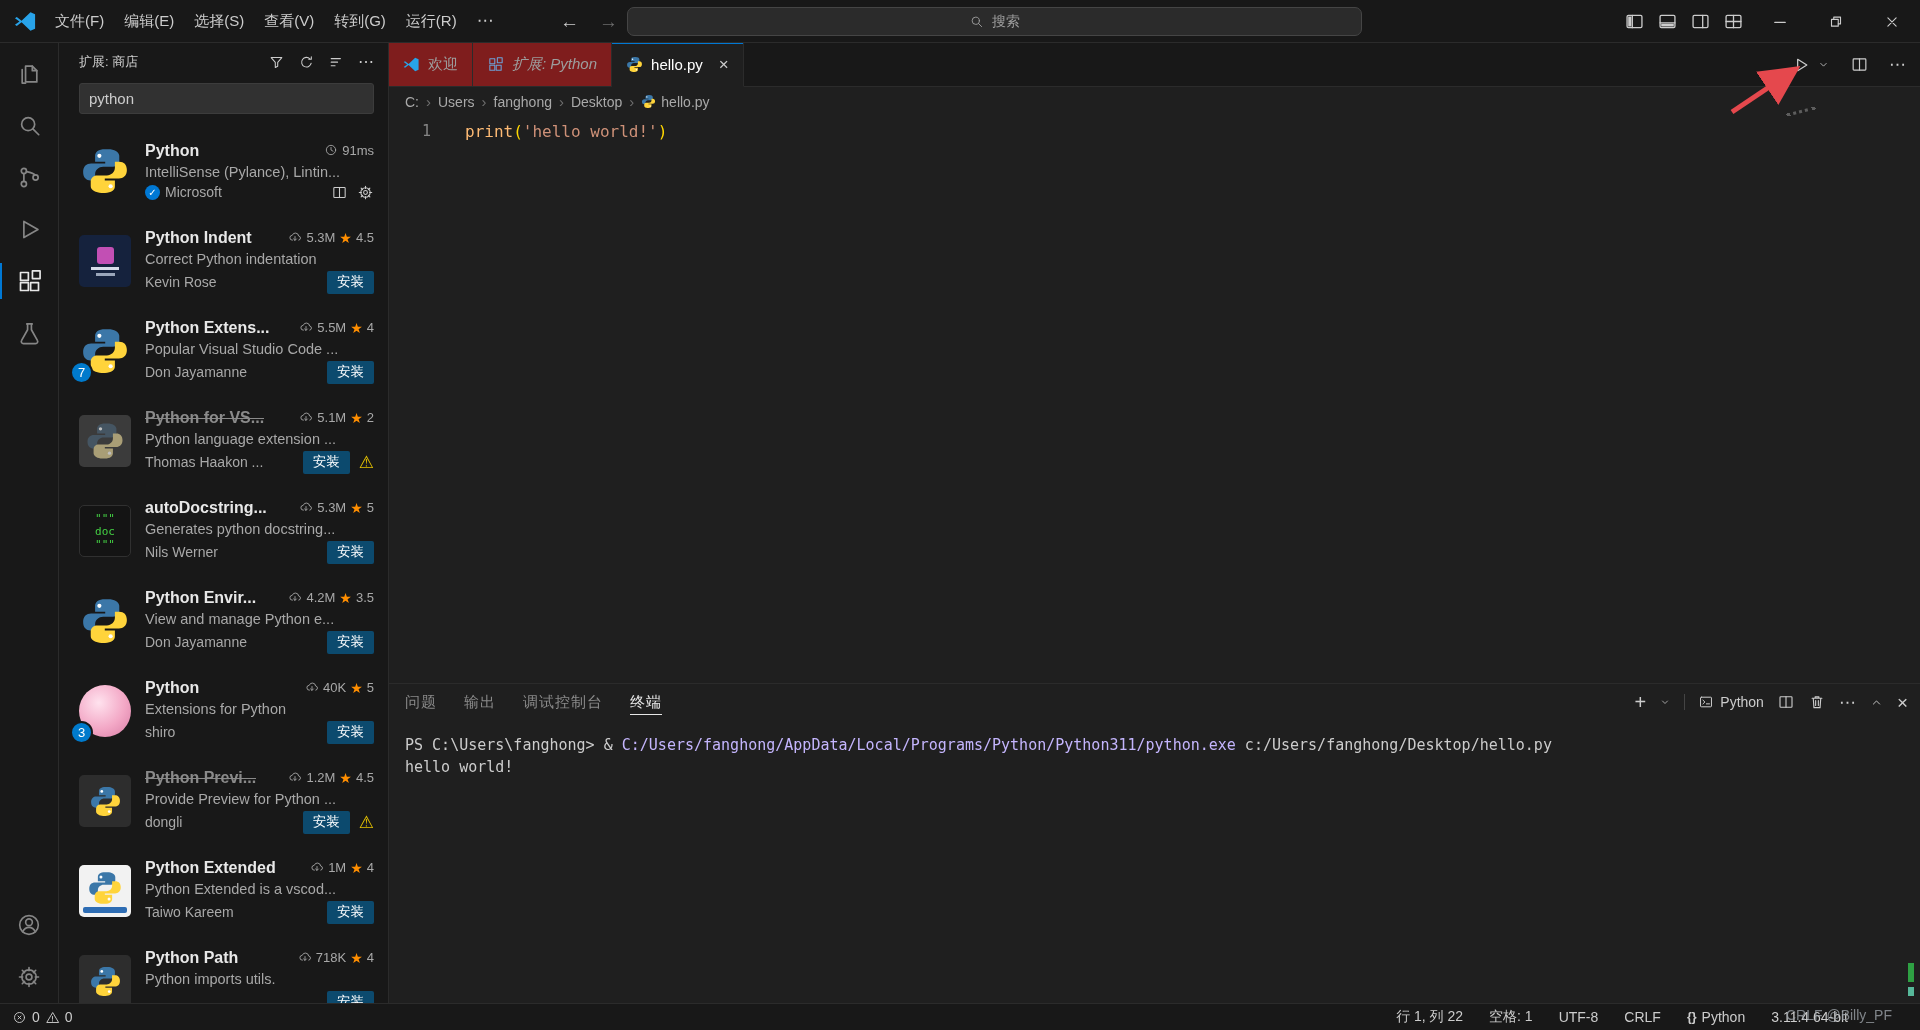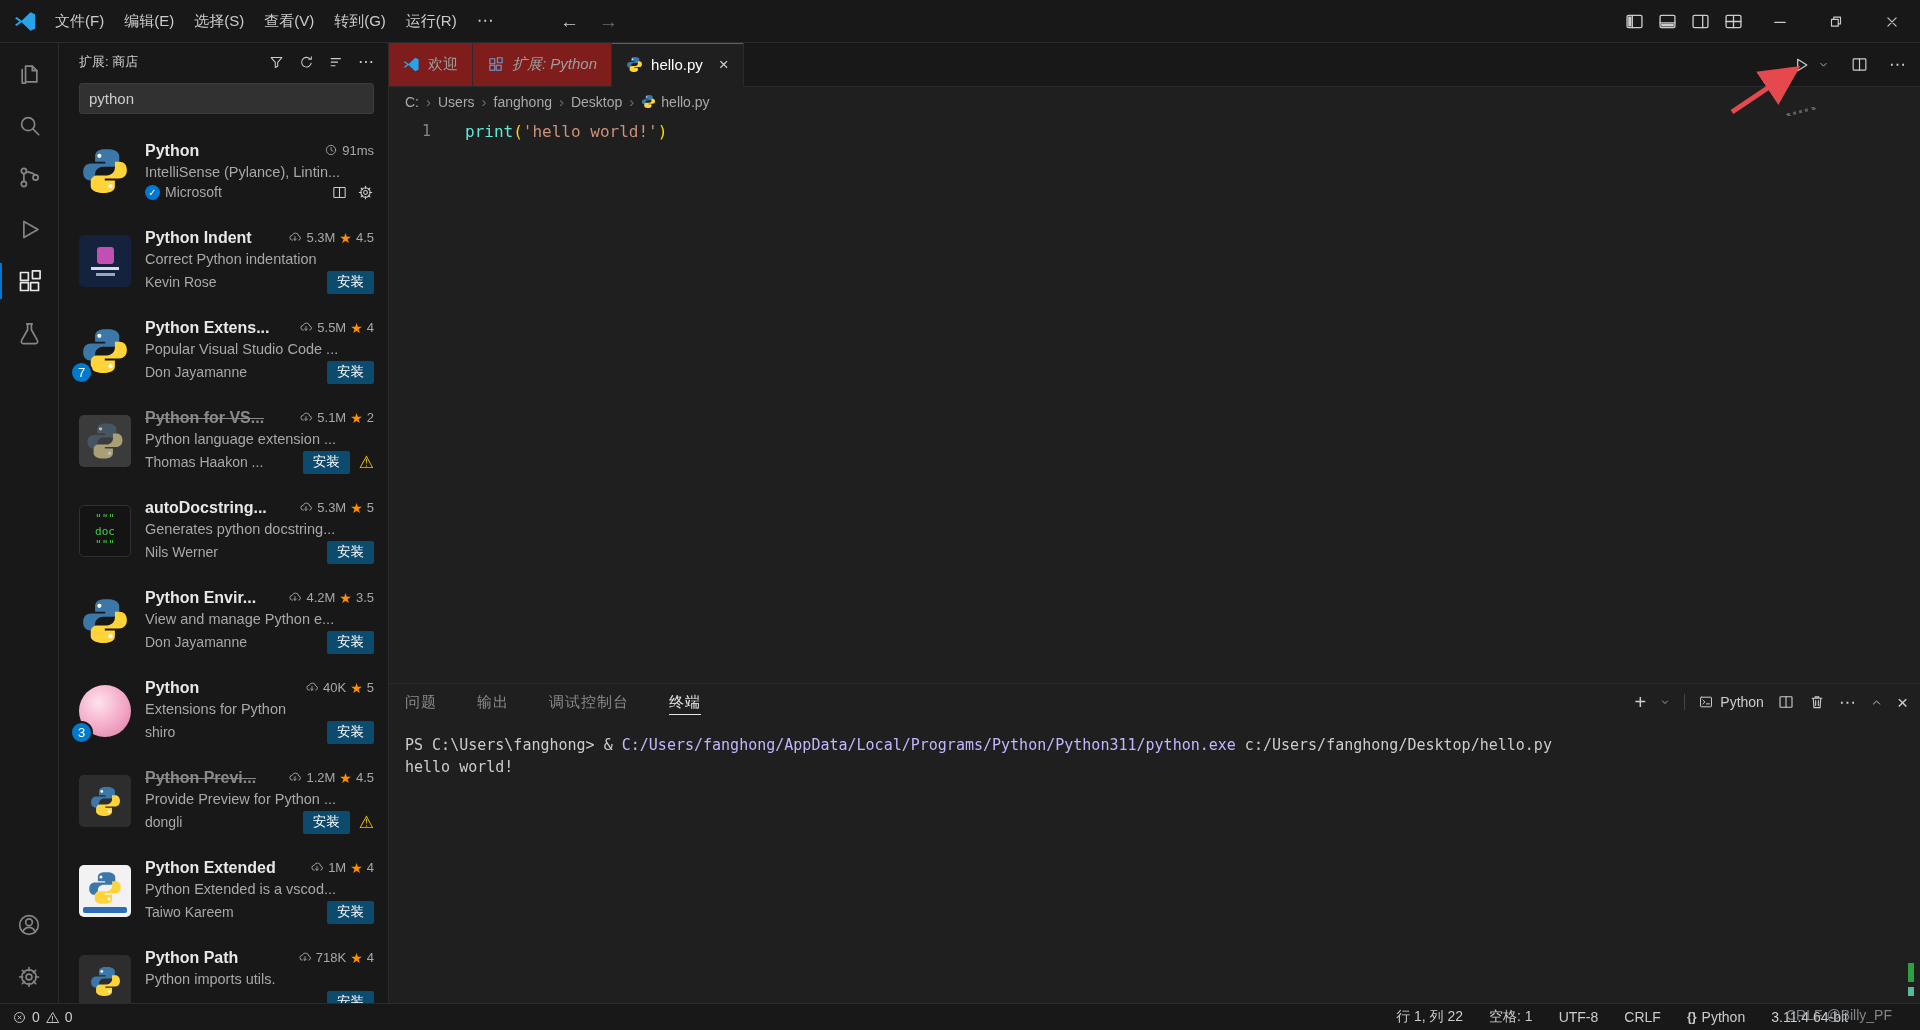--- a/index.html
+++ b/index.html
@@ -113,21 +113,21 @@
   .line-no { width:42px; flex:none; text-align:right; color:#858585; font-size:15px; }
   .code-text { margin-left:34px; white-space:pre; }
 
   .annot-dashes { position:absolute; left:1786px; top:110px; width:30px; border-top:3px dotted #5d5d5d;
                   transform:rotate(-14deg); z-index:30; }
   .red-arrow { position:absolute; left:1718px; top:58px; z-index:31; }
 
   
   .panel { height:320px; border-top:1px solid #2b2b2b; background:#1f1f1f; display:flex; flex-direction:column; position:relative; }
   .panel-header { height:36px; display:flex; align-items:center; padding:0 12px 0 16px; flex:none; }
-  .panel-tabs { display:flex; gap:40px; height:100%; align-items:center; font-size:15px; color:#8a8a8a; letter-spacing:1px;justify-content:center; }
+  .panel-tabs { display:flex; gap:27px; height:100%; align-items:center; font-size:15px; color:#8a8a8a; letter-spacing:1px;justify-content:center; }
   .panel-tab { height:100%; display:flex; align-items:center; position:relative; }
   .panel-tab.active { color:#e7e7e7; }
   .panel-tab.active::after { content:''; position:absolute; left:0; right:0; bottom:5px; height:1px; background:#e7e7e7; }
   .panel-actions { margin-left:auto; display:flex; align-items:center; gap:13px; color:#cccccc; }
   .panel-actions .plus { font-size:20px; line-height:1; }
   .panel-actions .divider { width:1px; height:16px; background:#444444; }
   .terminal-chip { display:flex; align-items:center; gap:6px; font-size:14px; color:#cccccc; }
   .panel-actions .more-txt { font-size:17px; }
   .panel-actions .close-x { font-size:19px; line-height:1; }
 
@@ -349,20 +349,26 @@
       <span class="menu-item">选择(S)</span>
       <span class="menu-item">查看(V)</span>
       <span class="menu-item">转到(G)</span>
       <span class="menu-item">运行(R)</span>
       <span class="menu-item more">⋯</span>
     </nav>
     <div class="nav-arrows">
       <span>←</span>
       <span class="fwd">→</span>
     </div>
+    <div class="cmd-center">
+      <svg class="ic" width="15" height="15">
+          <use href="#sym-search"></use>
+        </svg>
+      <span>搜索</span>
+    </div>
     <div class="layout-controls">
       <svg class="ic" width="21" height="21">
           <use href="#sym-layout-sidebar"></use>
         </svg>
       <svg class="ic" width="21" height="21">
           <use href="#sym-layout-panel"></use>
         </svg>
       <svg class="ic" width="21" height="21">
           <use href="#sym-layout-sidebar-right"></use>
         </svg>
@@ -855,21 +861,21 @@
         <svg class="ic" width="15" height="15">
             <use href="#sym-python"></use>
           </svg>
         <span>hello.py</span>
       </span>
     </div>
 
     <div class="code-area">
       <div class="code-line">
         <span class="line-no">1</span>
-        <span class="code-text"><span style="color: #5eead4;">print</span><span style="color: rgb(255, 215, 0);">(</span><span style="color: rgb(206, 145, 120);">'hello world!'</span><span style="color: rgb(255, 215, 0);">)</span></span>
+        <span class="code-text"><span style="color: #fdba74;">print</span><span style="color: rgb(255, 215, 0);">(</span><span style="color: rgb(206, 145, 120);">'hello world!'</span><span style="color: rgb(255, 215, 0);">)</span></span>
       </div>
     </div>
 
     <div class="panel">
       <div class="panel-header">
         <div class="panel-tabs">
           <span class="panel-tab">问题</span>
           <span class="panel-tab">输出</span>
           <span class="panel-tab">调试控制台</span>
           <span class="panel-tab active">终端</span>

